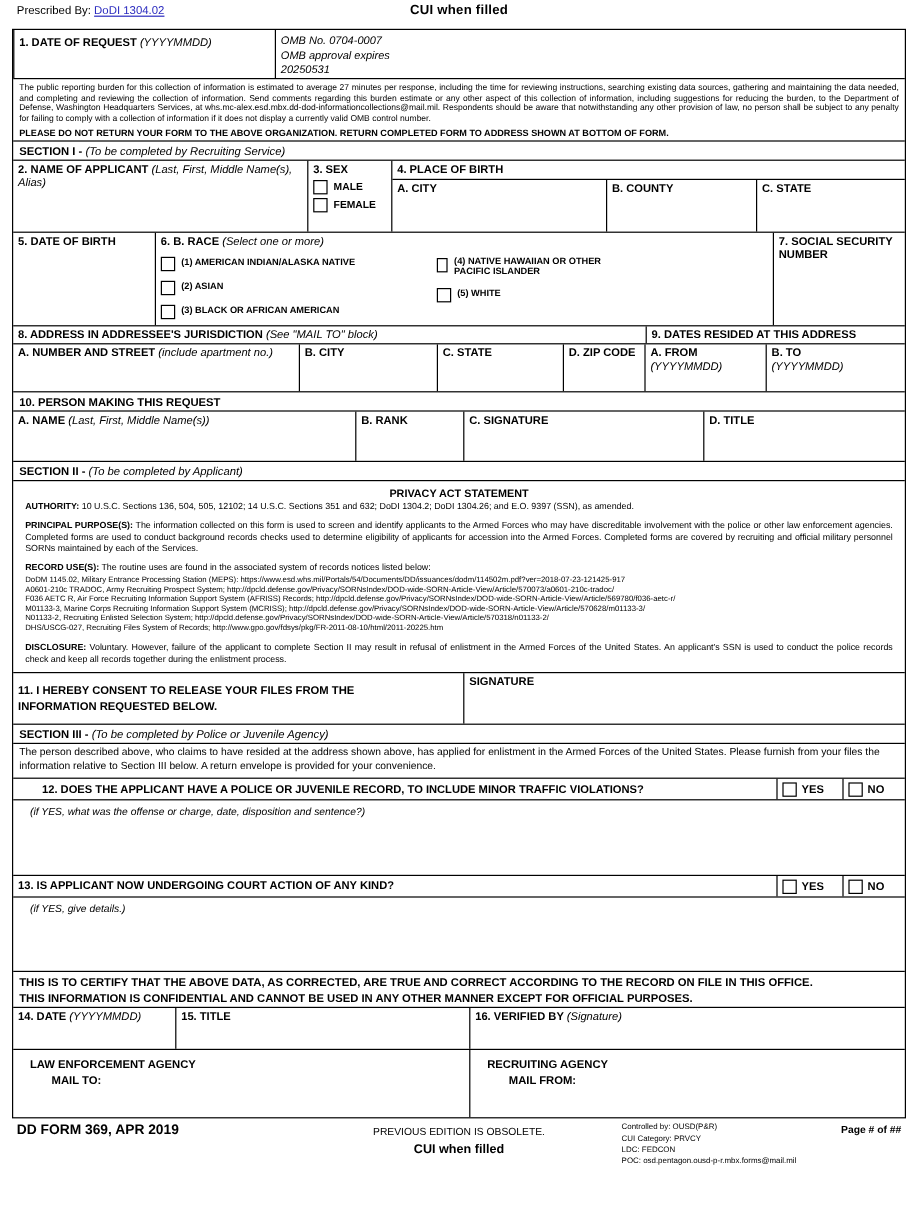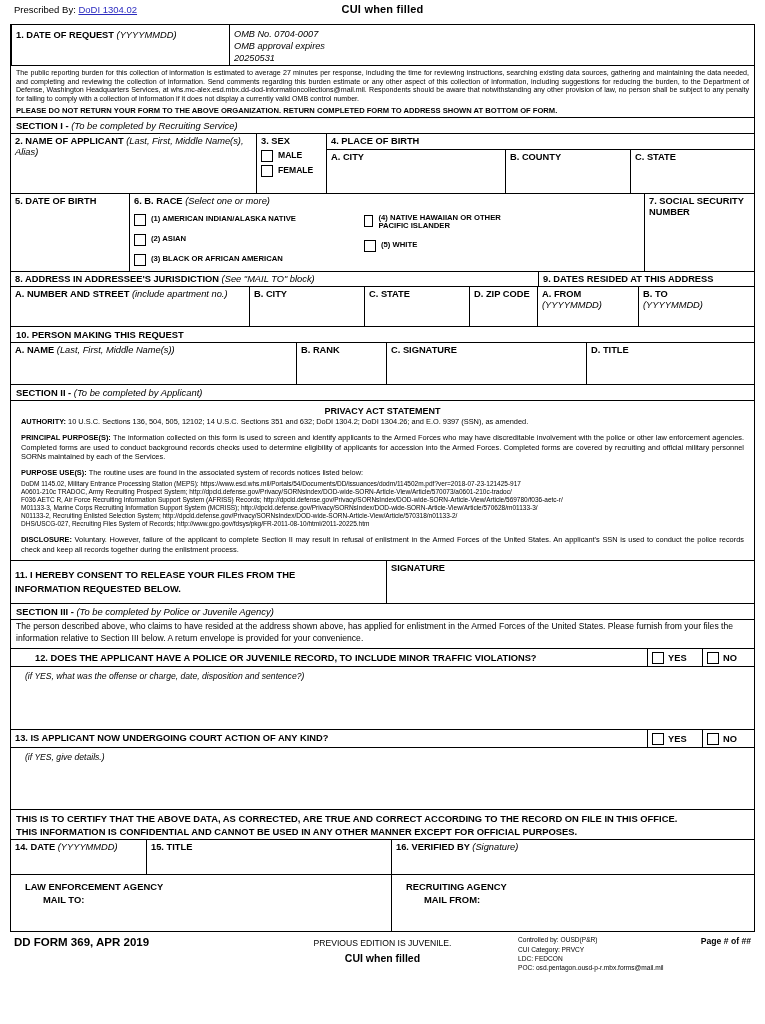--- a/index.html
+++ b/index.html
@@ -220,21 +220,21 @@
 
     <div class="cell hv sechdr">
       <span>SECTION II - </span><span class="it">(To be completed by Applicant)</span>
     </div>
 
     <div class="cell bt" style="padding-bottom:3px;">
       <div class="pa-title">PRIVACY ACT STATEMENT</div>
       <div class="pa">
         <p><b>AUTHORITY:</b><span> 10 U.S.C. Sections 136, 504, 505, 12102; 14 U.S.C. Sections 351 and 632; DoDI 1304.2; DoDI 1304.26; and E.O. 9397 (SSN), as amended.</span></p>
         <p><b>PRINCIPAL PURPOSE(S):</b><span> The information collected on this form is used to screen and identify applicants to the Armed Forces who may have discreditable involvement with the police or other law enforcement agencies. Completed forms are used to conduct background records checks used to determine eligibility of applicants for accession into the Armed Forces. Completed forms are covered by recruiting and official military personnel SORNs maintained by each of the Services.</span></p>
-        <p style="margin-bottom:2px;"><b>PURPOSE USE(S):</b><span> The routine uses are found in the associated system of records notices listed below:</span></p>
+        <p style="margin-bottom:2px;"><b>RECORD USE(S):</b><span> The routine uses are found in the associated system of records notices listed below:</span></p>
         <div class="urls">
           <div>DoDM 1145.02, Military Entrance Processing Station (MEPS):  https://www.esd.whs.mil/Portals/54/Documents/DD/issuances/dodm/114502m.pdf?ver=2018-07-23-121425-917</div>
           <div>A0601-210c TRADOC, Army Recruiting Prospect System; http://dpcld.defense.gov/Privacy/SORNsIndex/DOD-wide-SORN-Article-View/Article/570073/a0601-210c-tradoc/</div>
           <div>F036 AETC R, Air Force Recruiting Information Support System (AFRISS) Records; http://dpcld.defense.gov/Privacy/SORNsIndex/DOD-wide-SORN-Article-View/Article/569780/f036-aetc-r/</div>
           <div>M01133-3, Marine Corps Recruiting Information Support System (MCRISS); http://dpcld.defense.gov/Privacy/SORNsIndex/DOD-wide-SORN-Article-View/Article/570628/m01133-3/</div>
           <div>N01133-2, Recruiting Enlisted Selection System; http://dpcld.defense.gov/Privacy/SORNsIndex/DOD-wide-SORN-Article-View/Article/570318/n01133-2/</div>
           <div>DHS/USCG-027, Recruiting Files System of Records; http://www.gpo.gov/fdsys/pkg/FR-2011-08-10/html/2011-20225.htm</div>
         </div>
         <p style="margin-top:7px;margin-bottom:2px;"><b>DISCLOSURE:</b><span> Voluntary. However, failure of the applicant to complete Section II may result in refusal of enlistment in the Armed Forces of the United States. An applicant's SSN is used to conduct the police records check and keep all records together during the enlistment process.</span></p>
       </div>
@@ -319,21 +319,21 @@
       <div class="cell bl" style="flex:1;padding:6px 14px;">
         <div class="lbl" style="font-size:9.4px;">RECRUITING AGENCY</div>
         <div class="lbl" style="font-size:9.4px;margin-left:18px;margin-top:2px;">MAIL FROM:</div>
       </div>
     </div>
 
   </div>
 
   <div class="footer">
     <div class="f-form">DD FORM 369, APR 2019</div>
-    <div class="f-prev">PREVIOUS EDITION IS JUVENILE.</div>
+    <div class="f-prev">PREVIOUS EDITION IS OBSOLETE.</div>
     <div class="f-cui">CUI when filled</div>
     <div class="f-ctrl">
       <div>Controlled by: OUSD(P&amp;R)</div>
       <div>CUI Category: PRVCY</div>
       <div>LDC: FEDCON</div>
       <div>POC: osd.pentagon.ousd-p-r.mbx.forms@mail.mil</div>
     </div>
     <div class="f-page">Page # of ##</div>
   </div>
 

